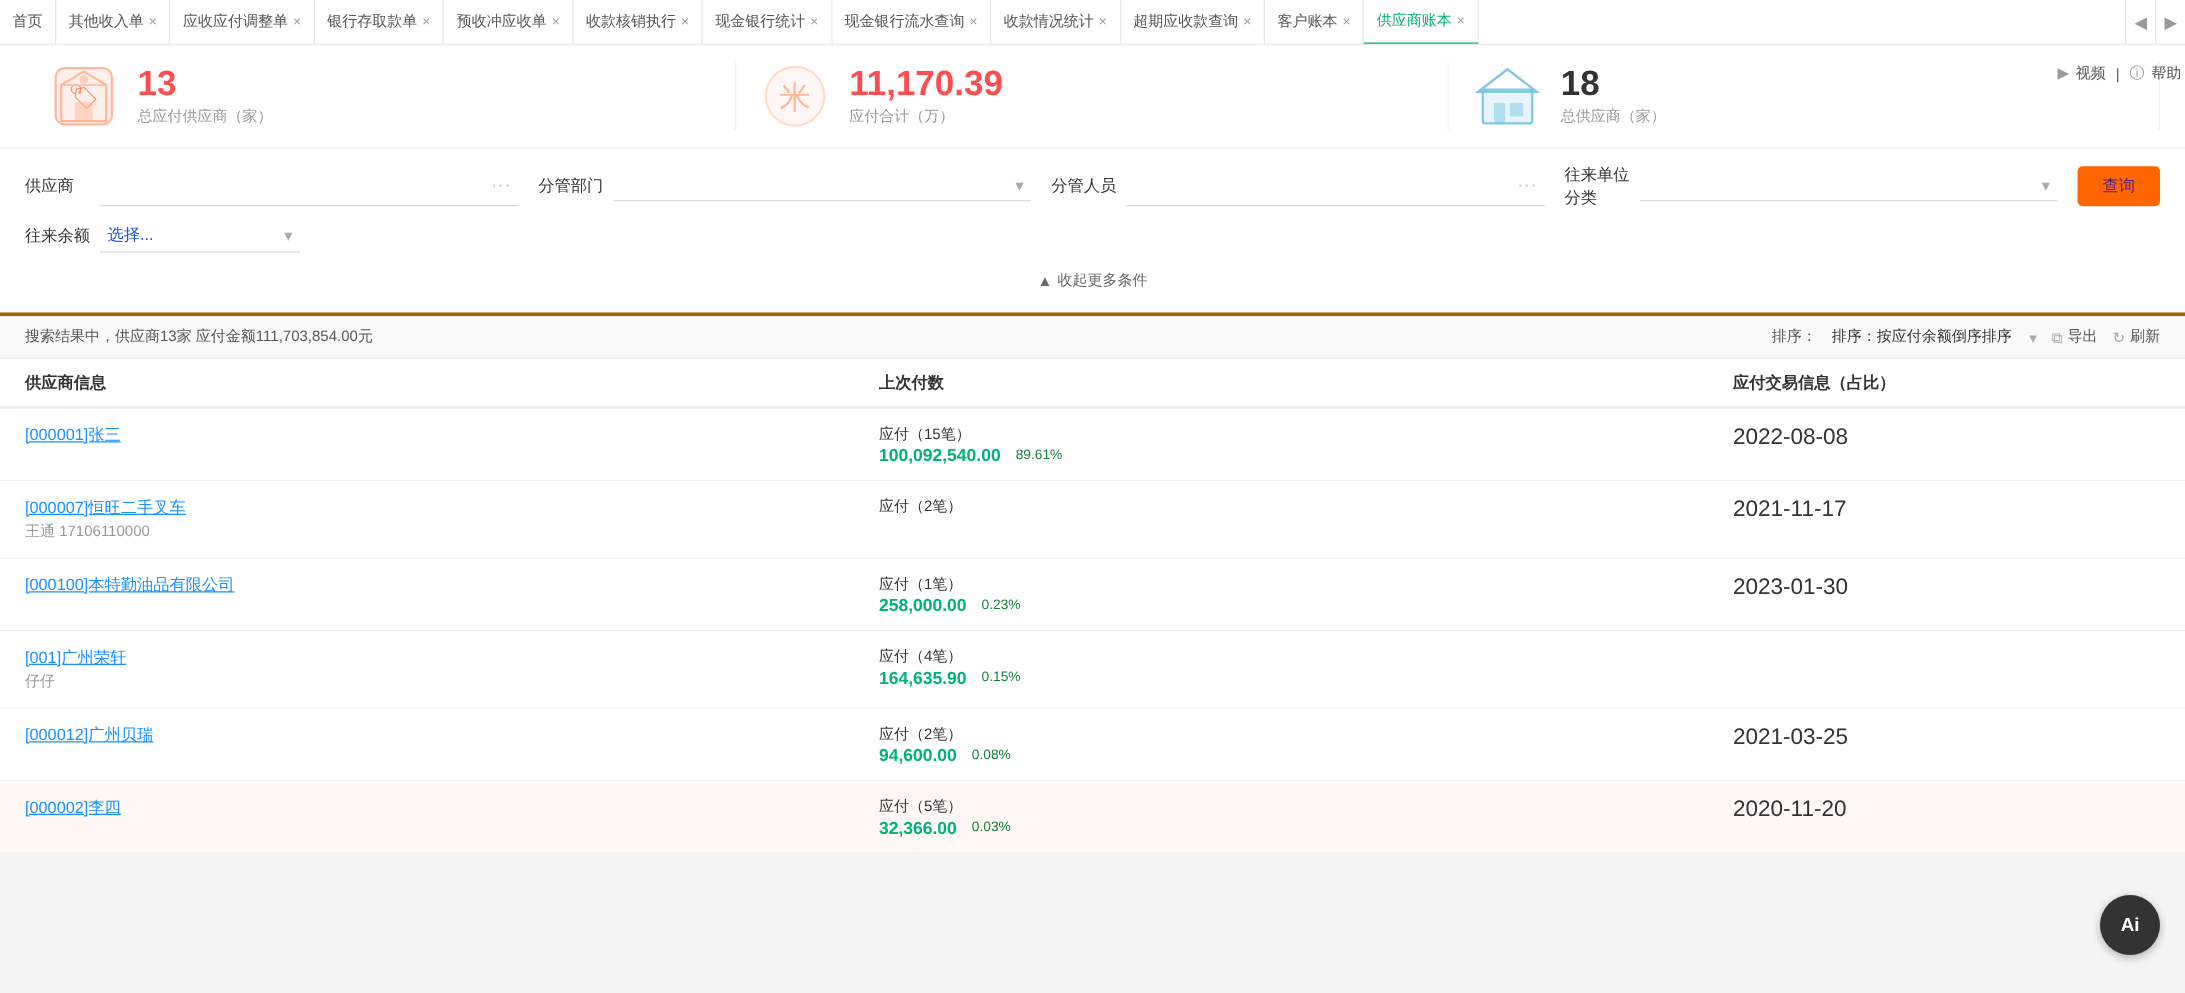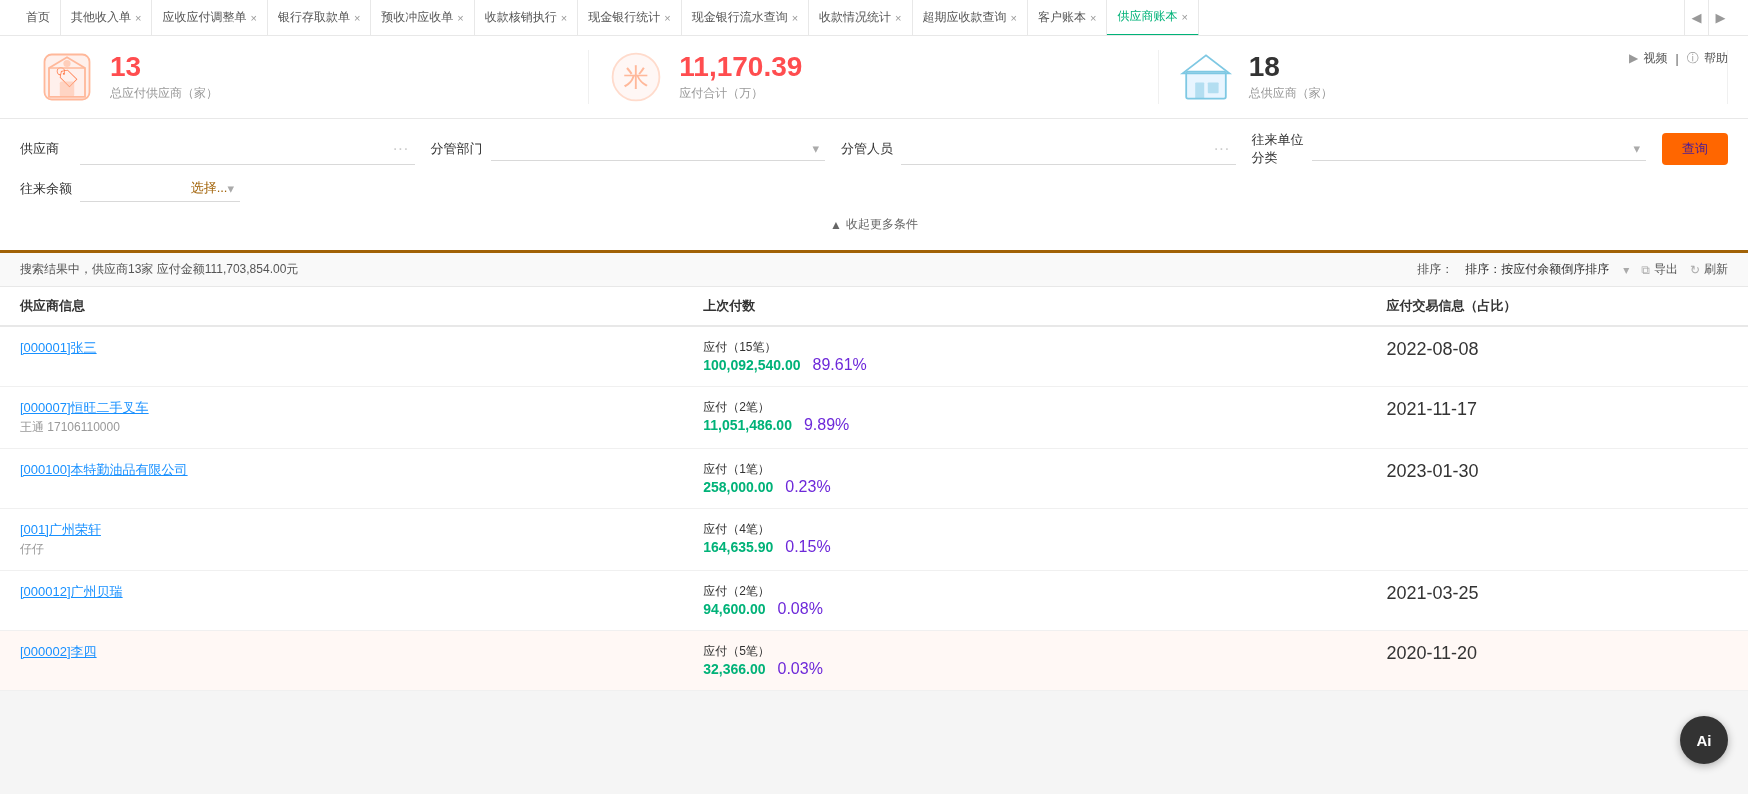--- a/index.html
+++ b/index.html
@@ -5,21 +5,21 @@
     * { box-sizing: border-box; margin: 0; padding: 0; }
     body { font-family: 'Microsoft YaHei', Arial, sans-serif; font-size: 13px; background: #f5f5f5; color: #333; overflow-x: hidden; }
 
     
     .top-nav {
       display: flex;
       align-items: center;
       background: #fff;
       border-bottom: 1px solid #e8e8e8;
       height: 36px;
-      padding: 16px;
+      padding: 0;
       overflow: hidden;
     }
     .nav-tab {
       display: flex;
       align-items: center;
       padding: 0 10px;
       height: 36px;
       border-right: 1px solid #e8e8e8;
       white-space: nowrap;
       cursor: pointer;
@@ -76,21 +76,21 @@
       color: #ff4d4f;
       line-height: 1;
     }
     .stat-label {
       font-size: 12px;
       color: #999;
       margin-top: 4px;
     }
     .top-right-links {
       position: absolute;
-      right: 20px;
+      right: 3px;
       top: 14px;
       font-size: 12px;
       color: #555;
       display: flex;
       align-items: center;
       gap: 8px;
     }
     .top-right-links span { cursor: pointer; color: #555; }
 
     
@@ -217,21 +217,21 @@
       font-size: 12px;
       margin-top: 2px;
     }
     .payable-label { color: #333; font-size: 12px; }
     .payable-amount {
       color: #00b278;
       font-size: 14px;
       font-weight: bold;
       cursor: pointer;
     }
-    .payable-pct { color: #6d28d9; font-size: 16px; margin-left: 12px; }
+    .payable-pct { color: #15803d; font-size: 11px; margin-left: 12px; }
     .last-payment { color: #333; font-size: 18px; }
   </style>
 </head>
 <body>
 
 <div class="top-nav">
 
   <div id="nav-tabs-container" style="display:flex;flex:1;overflow:hidden;">
       <div class="nav-tab">首页</div>
       <div class="nav-tab">其他收入单<span class="close-btn">×</span></div>
@@ -347,21 +347,21 @@
     </div>
 
     <button class="search-btn">查询</button>
   </div>
 
   <div class="filter-row">
 
     <div class="filter-group" style="max-width:220px;">
       <span class="filter-label">往来余额</span>
       <div style="flex:1;display:flex;align-items:center;border-bottom:1px solid #d9d9d9;padding:4px 6px;cursor:pointer;">
-        <span style="flex:1;color:#a16207;text-align:right;">选择...</span>
+        <span style="flex:1;color:#1d4ed8;">选择...</span>
         <span style="color:#aaa;">▾</span>
       </div>
     </div>
   </div>
 
   <div class="collapse-btn">
     <span style="margin-right:4px;">▲</span>
     <span>收起更多条件</span>
   </div>
 </div>
@@ -400,24 +400,20 @@
             <span class="payable-amount">100,092,540.00</span>
             <span class="payable-pct">89.61%</span>
           </div>
         </div>
         <div class="last-payment">2022-08-08</div>
       </div>
       <div class="table-row" style="background: rgb(255, 255, 255);">
         <div><a class="supplier-link" href="javascript:void(0)">[000007]恒旺二手叉车</a><div class="supplier-sub">王通  17106110000</div></div>
         <div>
           <div class="payable-label">应付（2笔）</div>
-          <div style="display: flex; align-items: center;">
-            <span class="payable-amount">11,051,486.00</span>
-            <span class="payable-pct">9.89%</span>
-          </div>
         </div>
         <div class="last-payment">2021-11-17</div>
       </div>
       <div class="table-row" style="background: rgb(255, 255, 255);">
         <div><a class="supplier-link" href="javascript:void(0)">[000100]本特勤油品有限公司</a></div>
         <div>
           <div class="payable-label">应付（1笔）</div>
           <div style="display: flex; align-items: center;">
             <span class="payable-amount">258,000.00</span>
             <span class="payable-pct">0.23%</span>

